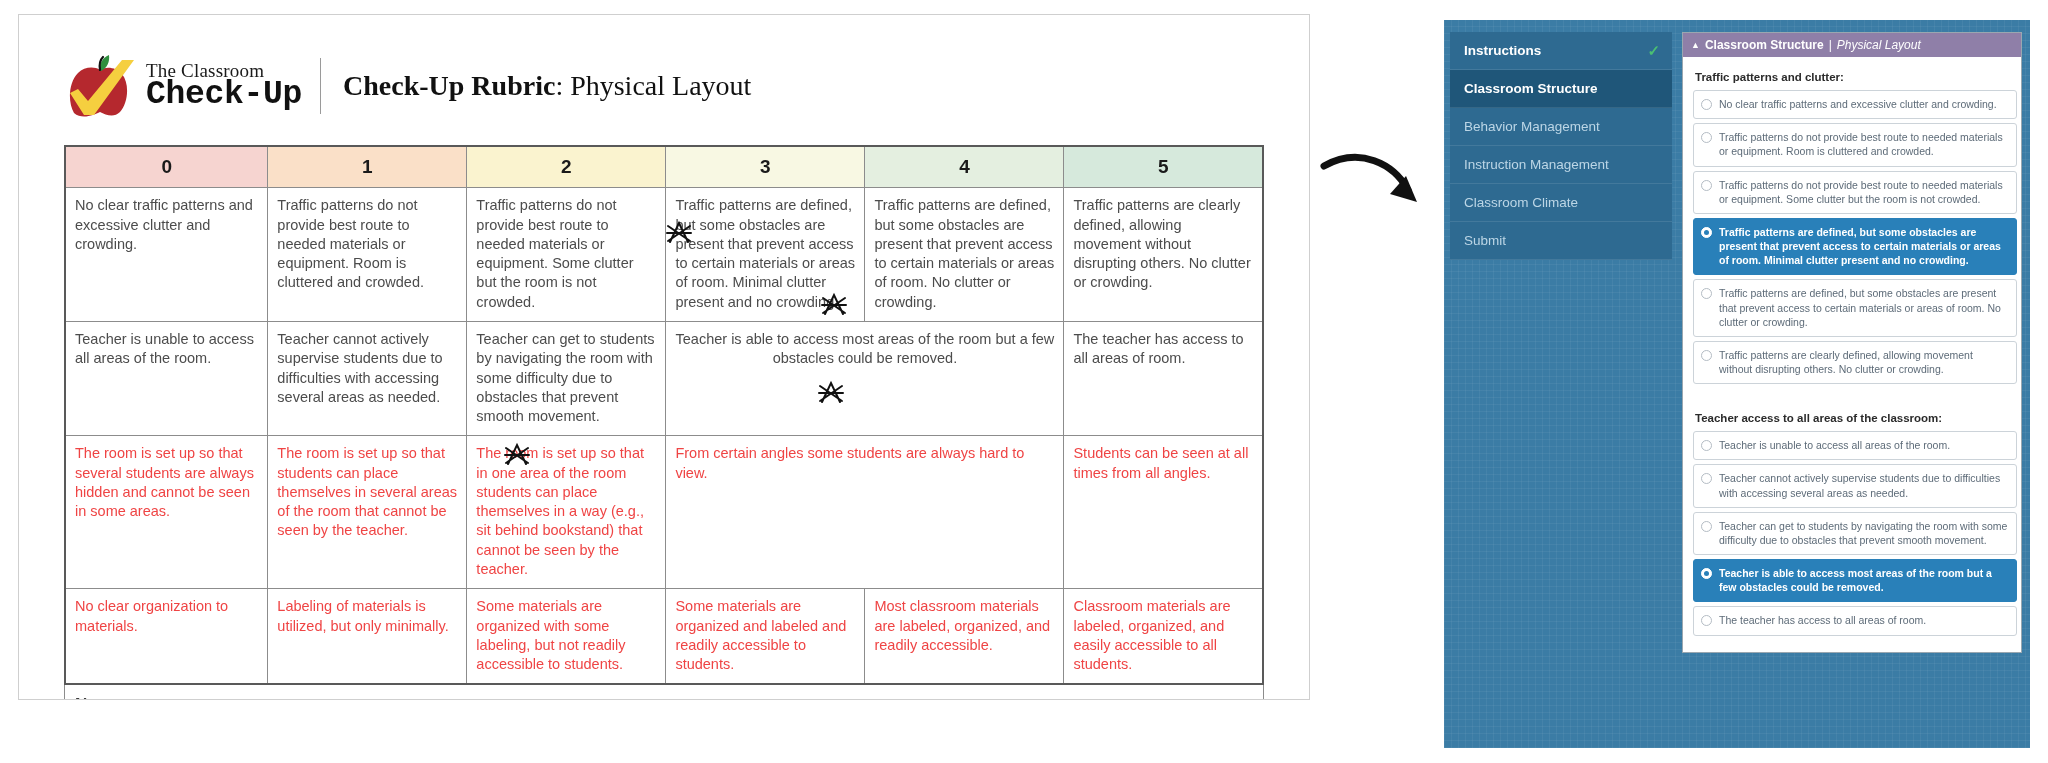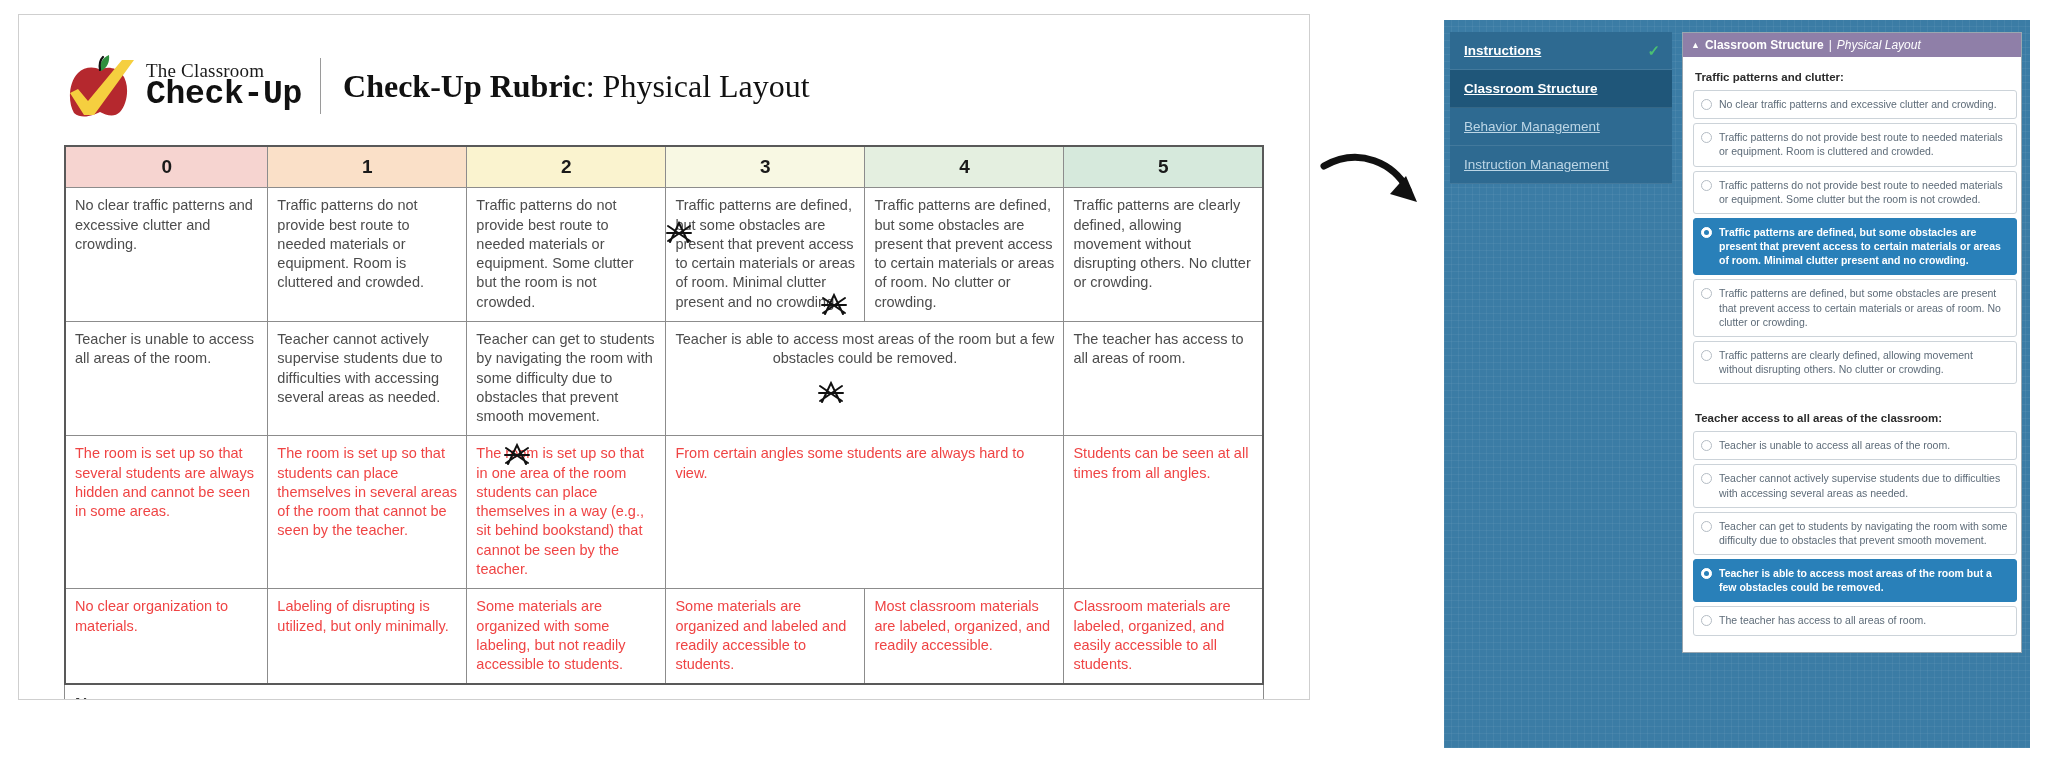--- a/index.html
+++ b/index.html
@@ -31,21 +31,21 @@
   .logo-line2 {
     font-family: Liberation Mono, monospace;
     font-weight: bold; font-size: 33px; color: #111; letter-spacing: -.3px;
     margin-top: -2px;
   }
   .logo-divider {
     width: 1px; height: 56px; background: #9a9a9a; margin: 0 22px 0 18px;
   }
   .doc-title {
     font-family: "Liberation Serif", serif;
-    font-size: 32px; color: #111; white-space: nowrap;
+    font-size: 28px; color: #111; white-space: nowrap;
   }
   .doc-title b { font-weight: bold; }
   .doc-title span.light { font-weight: normal; }
 
   
   .rubric {
     margin: 26px 0 0 45px;
     width: 1200px;
     border-collapse: collapse;
     table-layout: fixed;
@@ -112,21 +112,20 @@
     position: absolute; left: 6px; top: 12px; width: 222px;
     background: #2e6a91;
   }
   .side-item {
     padding: 11px 14px;
     color: #bcd6e6;
     font-size: 13.5px;
     border-bottom: 1px solid rgba(255,255,255,.10);
     position: relative;
     box-sizing: border-box;
-    text-decoration: underline;
   }
   .side-item.active {
     background: #1f5679; color: #ffffff; font-weight: bold;
   }
   .side-item.done { color: #ffffff; font-weight: bold; }
   .check {
     position: absolute; right: 12px; top: 50%; transform: translateY(-50%);
     color: #4bbf73; font-size: 15px; font-weight: bold;
   }
 
@@ -239,21 +238,21 @@
           </tr>
           <tr class="r3">
             <td class="dim">The room is set up so that several students are always hidden and cannot be seen in some areas.</td>
             <td class="dim">The room is set up so that students can place themselves in several areas of the room that cannot be seen by the teacher.</td>
             <td class="dim">The room is set up so that in one area of the room students can place themselves in a way (e.g., sit behind bookstand) that cannot be seen by the teacher.</td>
             <td colspan="2" class="dim">From certain angles some students are always hard to view.</td>
             <td class="dim">Students can be seen at all times from all angles.</td>
           </tr>
           <tr class="r4">
             <td class="dim">No clear organization to materials.</td>
-            <td class="dim">Labeling of disrupting is utilized, but only minimally.</td>
+            <td class="dim">Labeling of materials is utilized, but only minimally.</td>
             <td class="dim">Some materials are organized with some labeling, but not readily accessible to students.</td>
             <td class="dim">Some materials are organized and labeled and readily accessible to students.</td>
             <td class="dim">Most classroom materials are labeled, organized, and readily accessible.</td>
             <td class="dim">Classroom materials are labeled, organized, and easily accessible to all students.</td>
           </tr>
         </tbody>
     </table>
 
     <div class="notes-hdr">Notes:</div>
     <div class="notes-box"></div>
@@ -287,20 +286,22 @@
     </svg>
   </div>
 
   <div class="app">
     <div class="app-bg-texture"></div>
     <div class="sidebar" id="sidebar">
         <div class="side-item done"><span>Instructions</span><span class="check">✓</span></div>
         <div class="side-item active"><span>Classroom Structure</span></div>
         <div class="side-item"><span>Behavior Management</span></div>
         <div class="side-item"><span>Instruction Management</span></div>
+        <div class="side-item"><span>Classroom Climate</span></div>
+        <div class="side-item"><span>Submit</span></div>
       </div>
     <div class="panel">
       <div class="panel-head">
         <span class="tri">▲</span>
         <b>Classroom Structure</b>
           <span> | </span>
           <i>Physical Layout</i>
       </div>
       <div class="panel-body" id="panel-body">
           <div class="q-label">Traffic patterns and clutter:</div>

